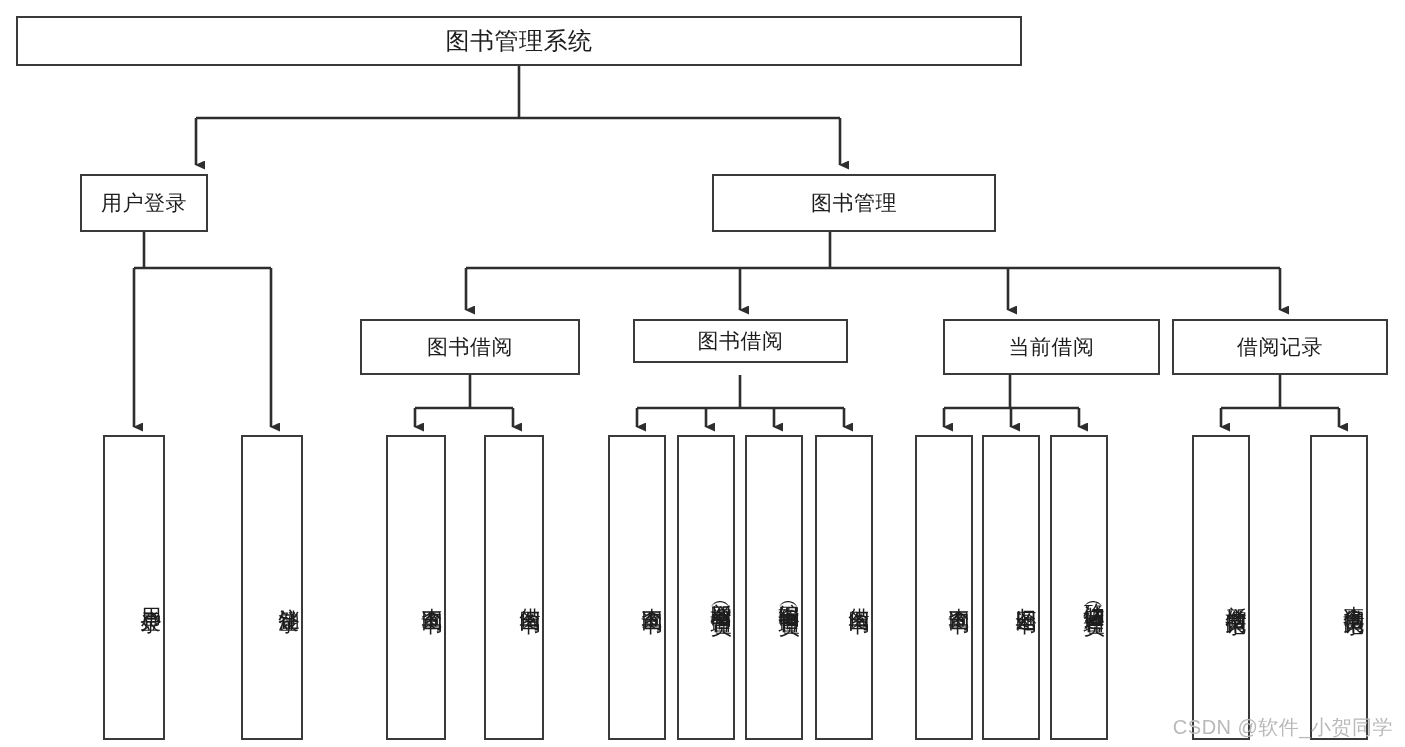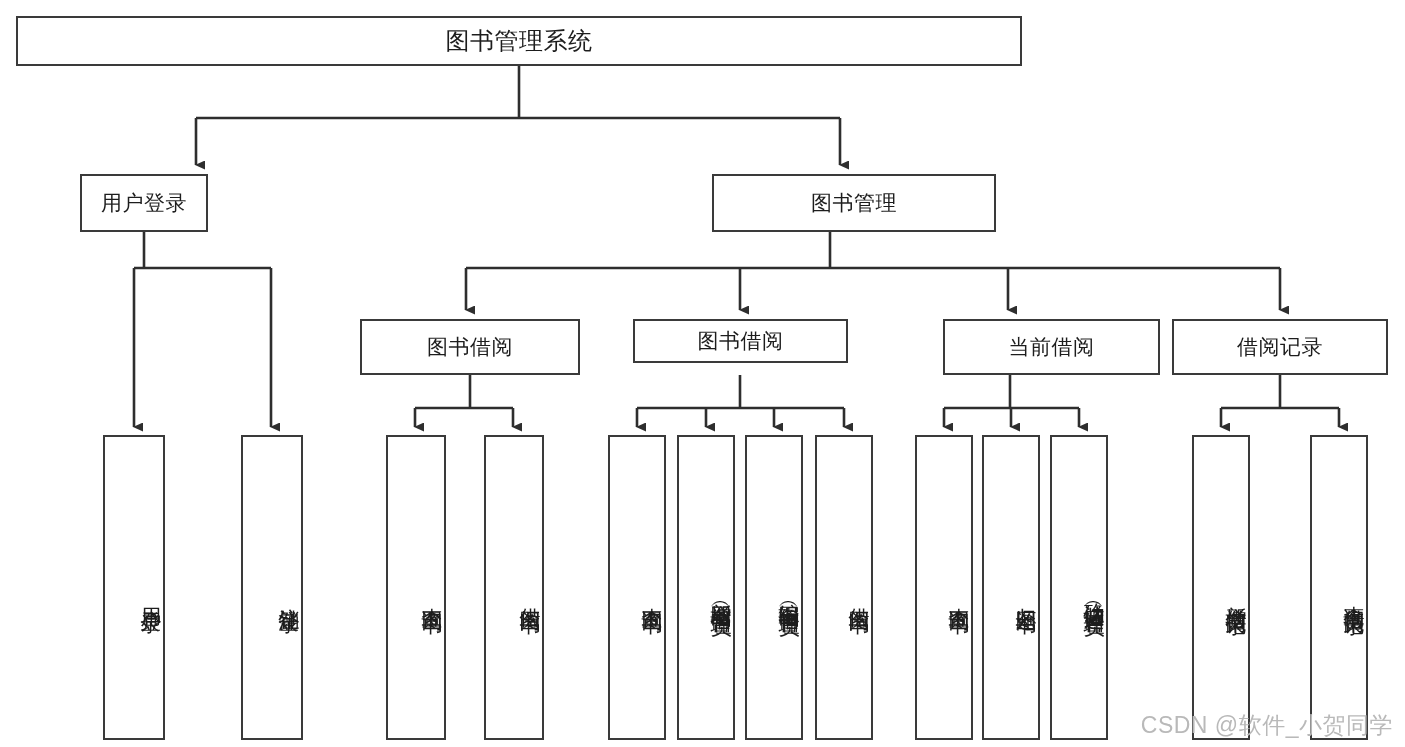--- a/index.html
+++ b/index.html
@@ -45,21 +45,21 @@
     font-size:21px;
     letter-spacing:2px;
     align-items:flex-start;
     justify-content:center;
     padding-top:14px;
   }
   .watermark{
     position:absolute;
     right:12px;
     bottom:6px;
-    font-size:23px;
+    font-size:20px;
     color:#b9b9b9;
     letter-spacing:0.5px;
     white-space:nowrap;
     z-index:5;
   }
 </style>
 </head>
 <body>
 
 <div id="diagram">

